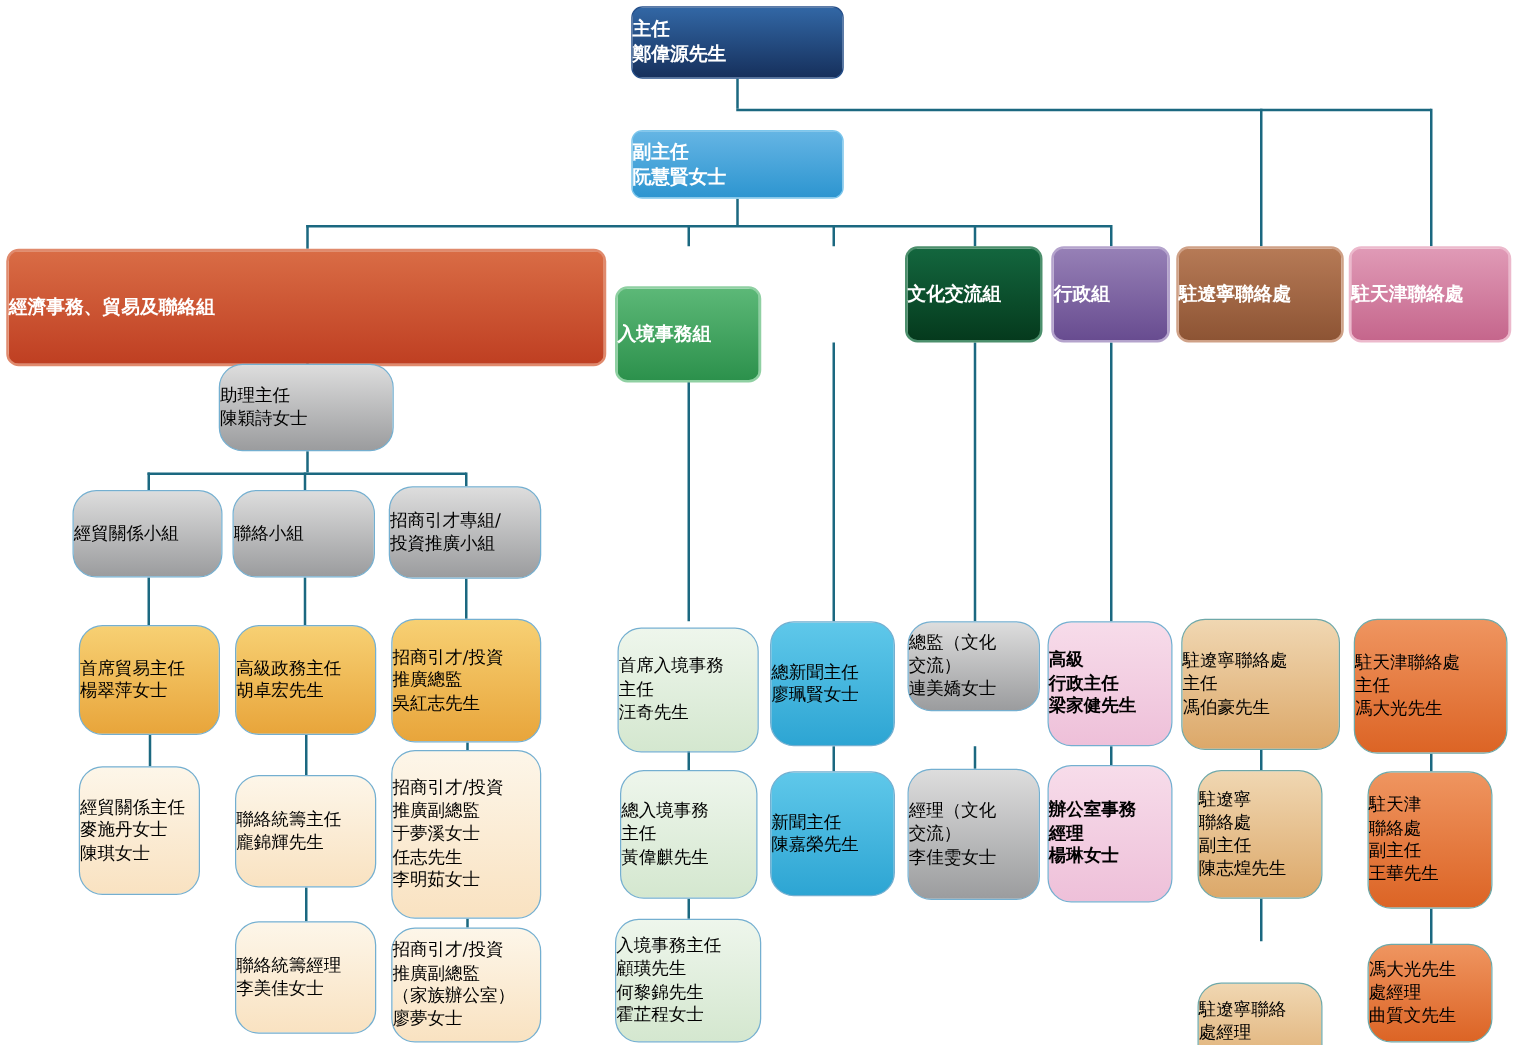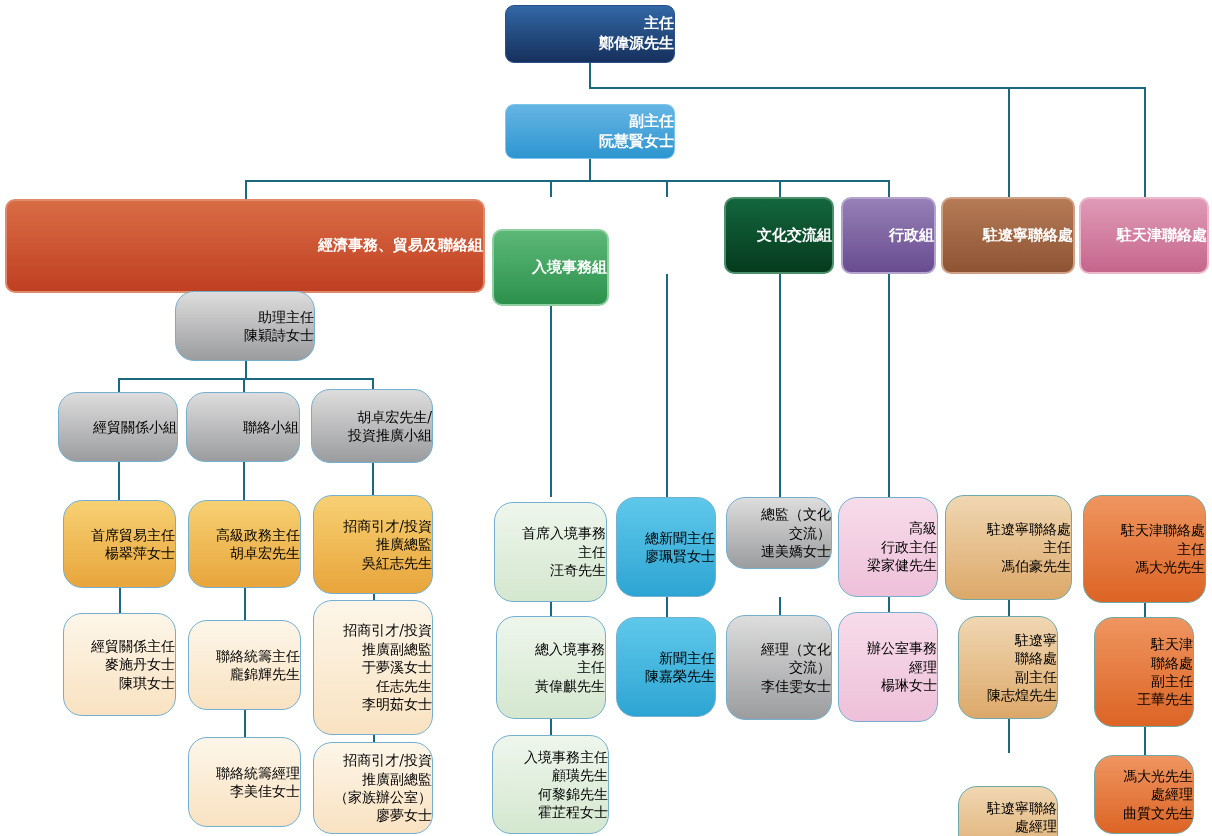--- a/index.html
+++ b/index.html
@@ -1,21 +1,21 @@
 <!DOCTYPE html>
 <html><head>
 <meta charset="utf-8">
 <style>
   html,body{margin:0;padding:0;background:#ffffff;}
   #canvas{
     position:relative;width:1212px;height:836px;background:#ffffff;overflow:hidden;
     font-family:"DejaVu Serif","Liberation Serif",serif;
   }
   .node{
-    position:absolute;display:flex;flex-direction:column;align-items:flex-end;justify-content:center;
+    position:absolute;display:flex;flex-direction:column;align-items:flex-start;justify-content:center;
     text-align:center;border-radius:9px;box-sizing:border-box;line-height:1.32;
   }
   .node div{white-space:nowrap;}
   
   .navy{background:linear-gradient(#3267a5,#16305c);color:#fff;font-weight:bold;font-size:15px;border:1px solid #27508a;}
   .skyblue{background:linear-gradient(#65b5e4,#2d95d0);color:#fff;font-weight:bold;font-size:15px;border:1px solid #7cc6ec;}
   
   .dept{color:#fff;font-weight:bold;font-size:15px;border-radius:10px;}
   .red{background:linear-gradient(#d96c45,#bf3f22);border:2px solid #e08a6d;}
   .green{background:linear-gradient(#5cb877,#2c914c);border:2px solid #8fd0a2;margin-top:32px;}
@@ -24,21 +24,21 @@
   .purple{background:linear-gradient(#9680b6,#684c90);border:2px solid #b4a3cc;}
   .brown{background:linear-gradient(#b67a56,#8d5434);border:2px solid #cfa187;}
   .pinkdept{background:linear-gradient(#e09ab6,#c5668c);border:2px solid #ecb9cc;}
   
   .staff{color:#000;font-size:14px;border:1.5px solid #74afd0;border-radius:19px;}
   .gray{background:linear-gradient(#dddddd,#9b9c9e);}
   .orange{background:linear-gradient(#f7d073,#e8a53b);}
   .cream{background:linear-gradient(#fdf6e9,#f9e2c1);}
   .ltgreen{background:linear-gradient(#eef6ec,#d4e7cf);}
   .cyan{background:linear-gradient(#5fc8ea,#2da5d3);}
-  .pinkstaff{background:linear-gradient(#f7dcea,#eec0d9);}
+  .pinkstaff{background:linear-gradient(#f7dcea,#eec0d9);font-weight:bold;}
   .tan{background:linear-gradient(#f0d7b2,#dca869);border-color:#6fa8a8;}
   .orgstaff{background:linear-gradient(#ef9560,#dc6425);border-color:#6fa8a8;}
   
   .vl,.hl{position:absolute;background:#1b6880;}
   .vl{width:1.5px;}
   .hl{height:1.5px;}
 </style>
 </head>
 <body>
 
@@ -115,37 +115,37 @@
     <div>助理主任</div>
     <div>陳穎詩女士</div>
   </div>
   <div class="node staff gray" style="left:58px;top:392px;width:120px;height:70px">
     <div>經貿關係小組</div>
   </div>
   <div class="node staff gray" style="left:186px;top:392px;width:114px;height:70px">
     <div>聯絡小組</div>
   </div>
   <div class="node staff gray" style="left:311px;top:389px;width:122px;height:74px">
-    <div>胡卓宏先生/</div>
+    <div>招商引才專組/</div>
     <div>投資推廣小組</div>
   </div>
   <div class="node staff orange" style="left:63px;top:500px;width:113px;height:88px">
     <div>首席貿易主任</div>
     <div>楊翠萍女士</div>
   </div>
   <div class="node staff orange" style="left:188px;top:500px;width:113px;height:88px">
     <div>高級政務主任</div>
     <div>胡卓宏先生</div>
   </div>
   <div class="node staff orange" style="left:313px;top:495px;width:120px;height:99px">
     <div>招商引才/投資</div>
     <div>推廣總監</div>
     <div>吳紅志先生</div>
   </div>
-  <div class="node staff cream" style="left:63px;top:613px;width:113px;height:103px">
+  <div class="node staff cream" style="left:63px;top:613px;width:97px;height:103px">
     <div>經貿關係主任</div>
     <div>麥施丹女士</div>
     <div>陳琪女士</div>
   </div>
   <div class="node staff cream" style="left:188px;top:620px;width:113px;height:90px">
     <div>聯絡統籌主任</div>
     <div>龐錦輝先生</div>
   </div>
   <div class="node staff cream" style="left:313px;top:600px;width:120px;height:135px">
     <div>招商引才/投資</div>

